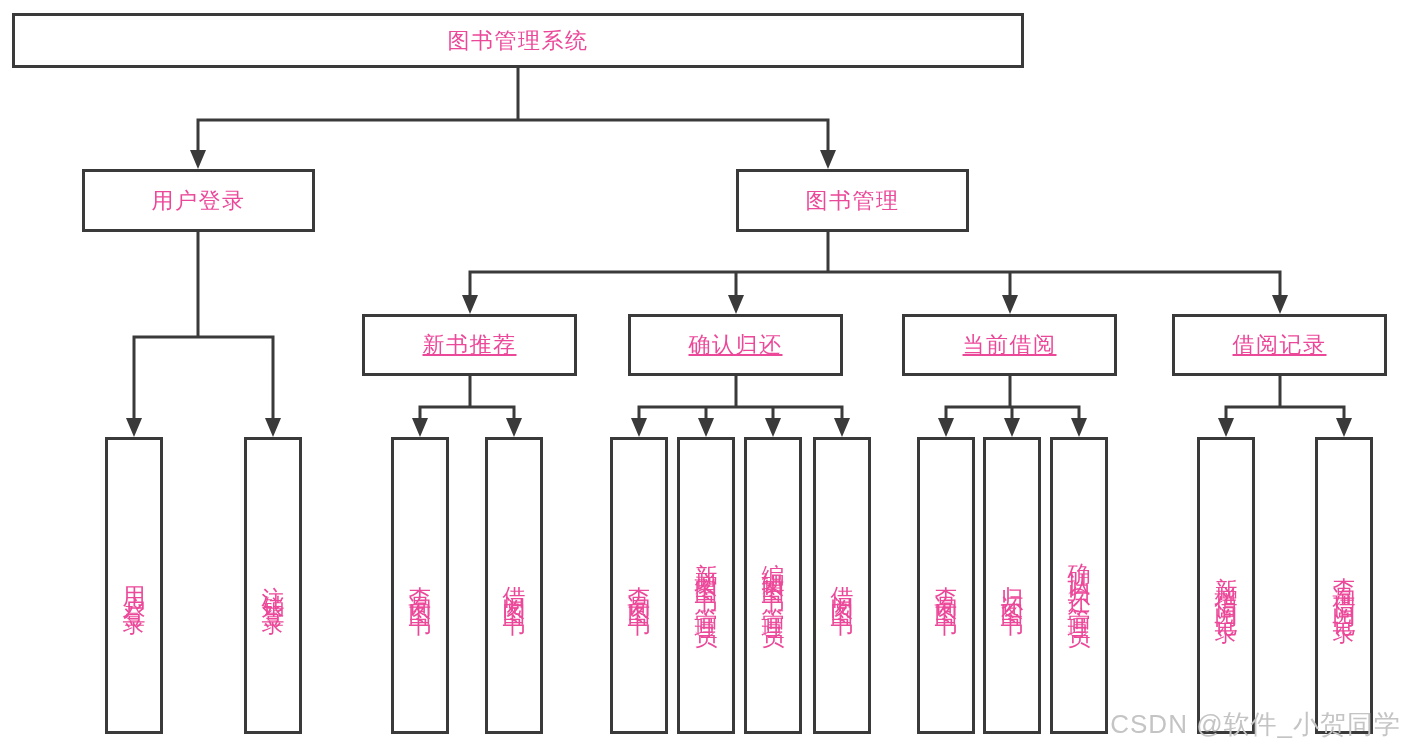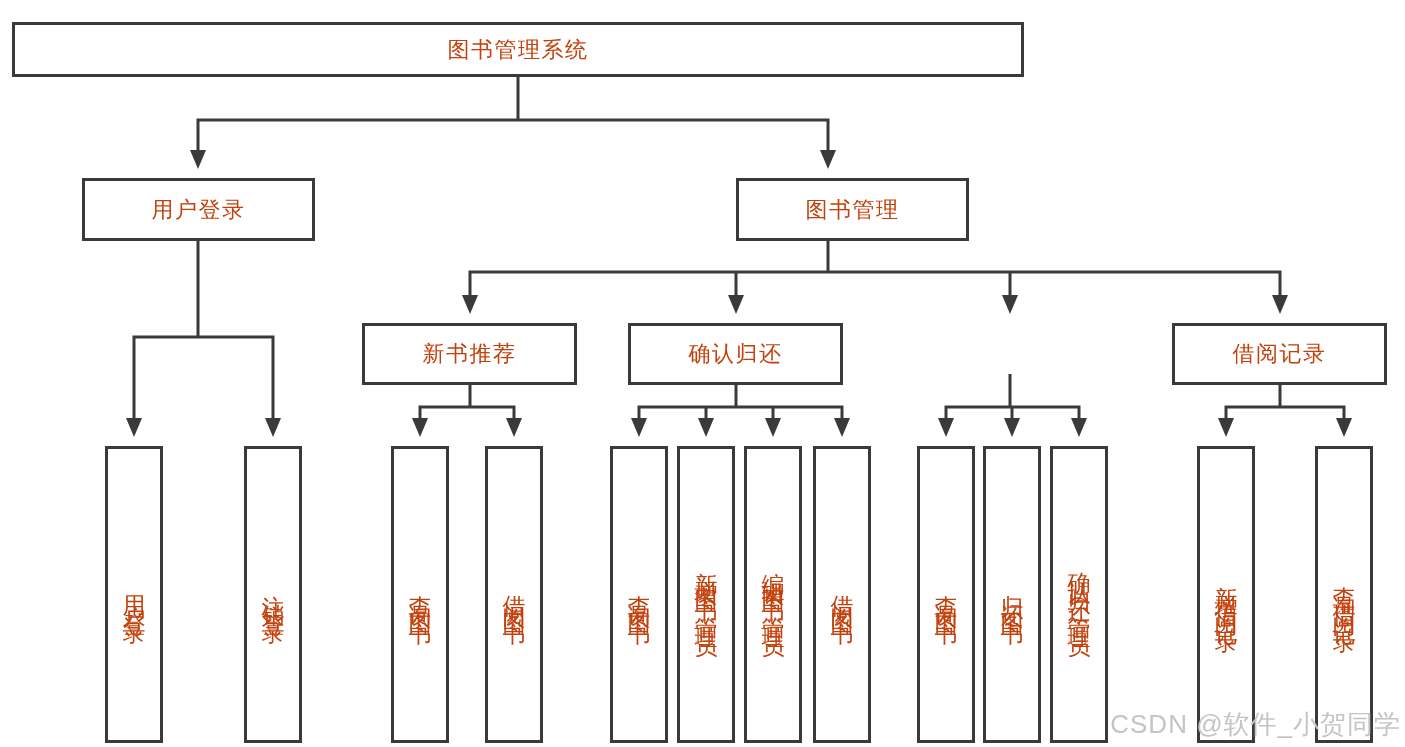--- a/index.html
+++ b/index.html
@@ -23,29 +23,28 @@
     height: 747px;
   }
   .node {
     position: absolute;
     box-sizing: border-box;
     border: 3px solid #3a3a3a;
     background: #ffffff;
     display: flex;
     align-items: center;
     justify-content: center;
-    color: #c2410c;
+    color: #ec4899;
     font-size: 22px;
     letter-spacing: 1.5px;
     white-space: nowrap;
-    margin-top: 9px;
   }
   .node.root   { left: 12px;   top: 13px;  width: 1012px; height: 55px; }
   .node.lvl2   { top: 169px; width: 233px; height: 63px; }
-  .node.lvl3   { top: 314px; width: 215px; height: 62px; }
+  .node.lvl3   { top: 314px; width: 215px; height: 62px; text-decoration: underline; }
   .node.leaf   { top: 437px; width: 58px;  height: 297px; }
   .leaf .vtext {
     writing-mode: vertical-rl;
     text-orientation: mixed;
     font-size: 23px;
     letter-spacing: 9px;
     line-height: 1;
     white-space: nowrap;
   }
   .watermark {
@@ -97,20 +96,23 @@
   <div class="node lvl2" style="left:736px;">
     <span>图书管理</span>
   </div>
 
   <div class="node lvl3" style="left:362px;">
     <span>新书推荐</span>
   </div>
   <div class="node lvl3" style="left:628px;">
     <span>确认归还</span>
   </div>
+  <div class="node lvl3" style="left:902px;">
+    <span>当前借阅</span>
+  </div>
   <div class="node lvl3" style="left:1172px;">
     <span>借阅记录</span>
   </div>
 
   <div class="node leaf" style="left:105px;">
     <span class="vtext">用户登录</span>
   </div>
   <div class="node leaf" style="left:244px;">
     <span class="vtext">注销登录</span>
   </div>

